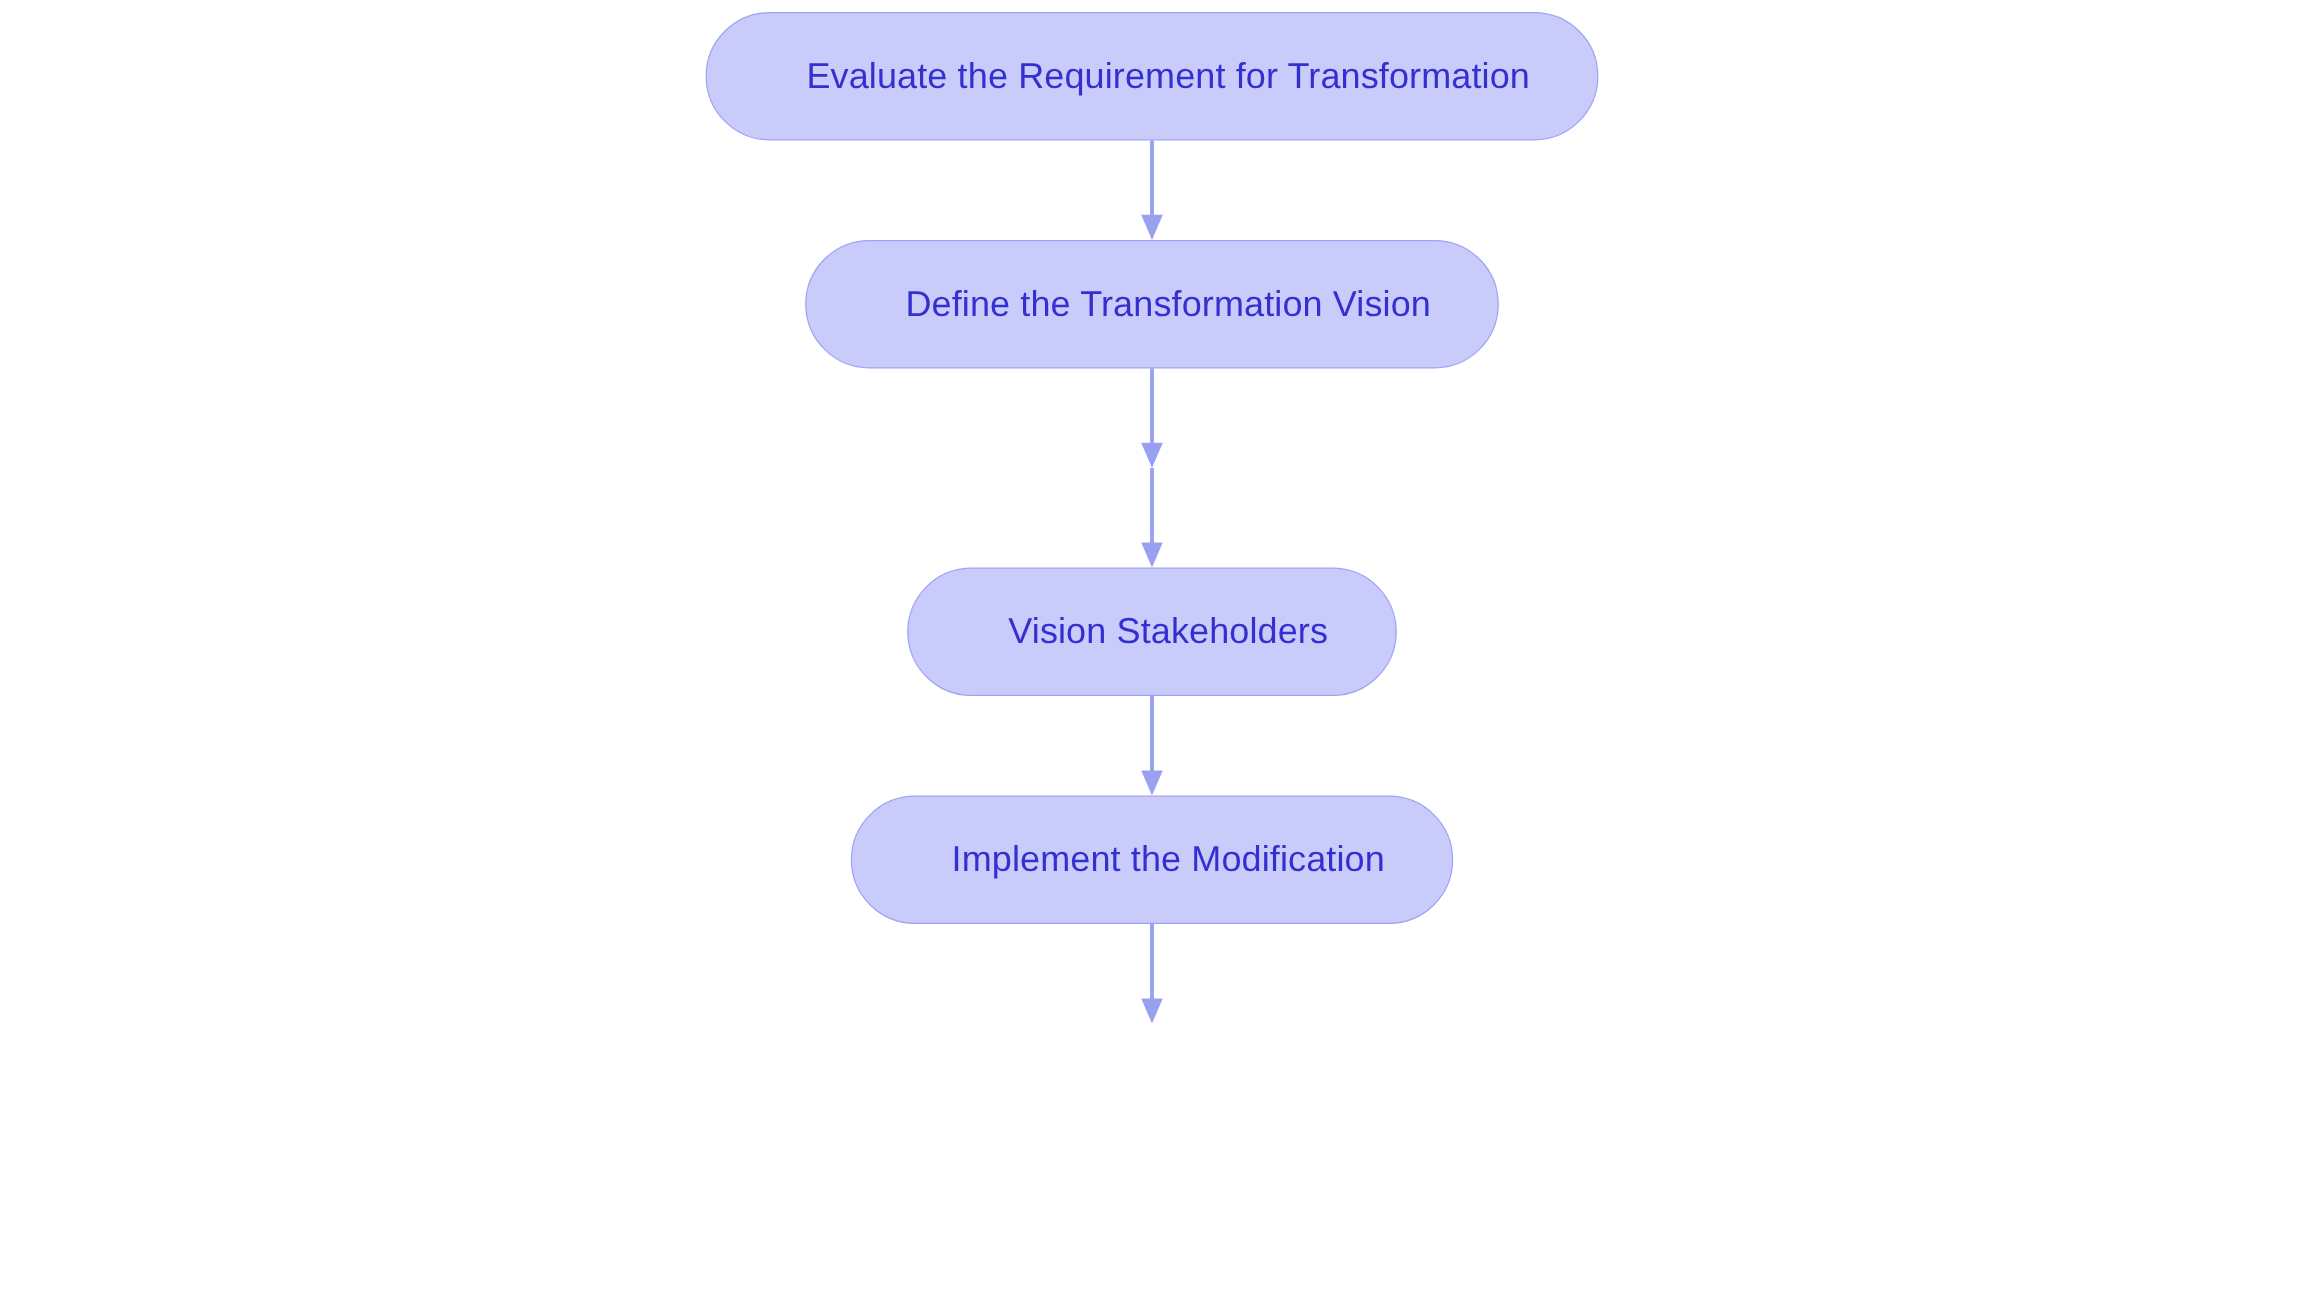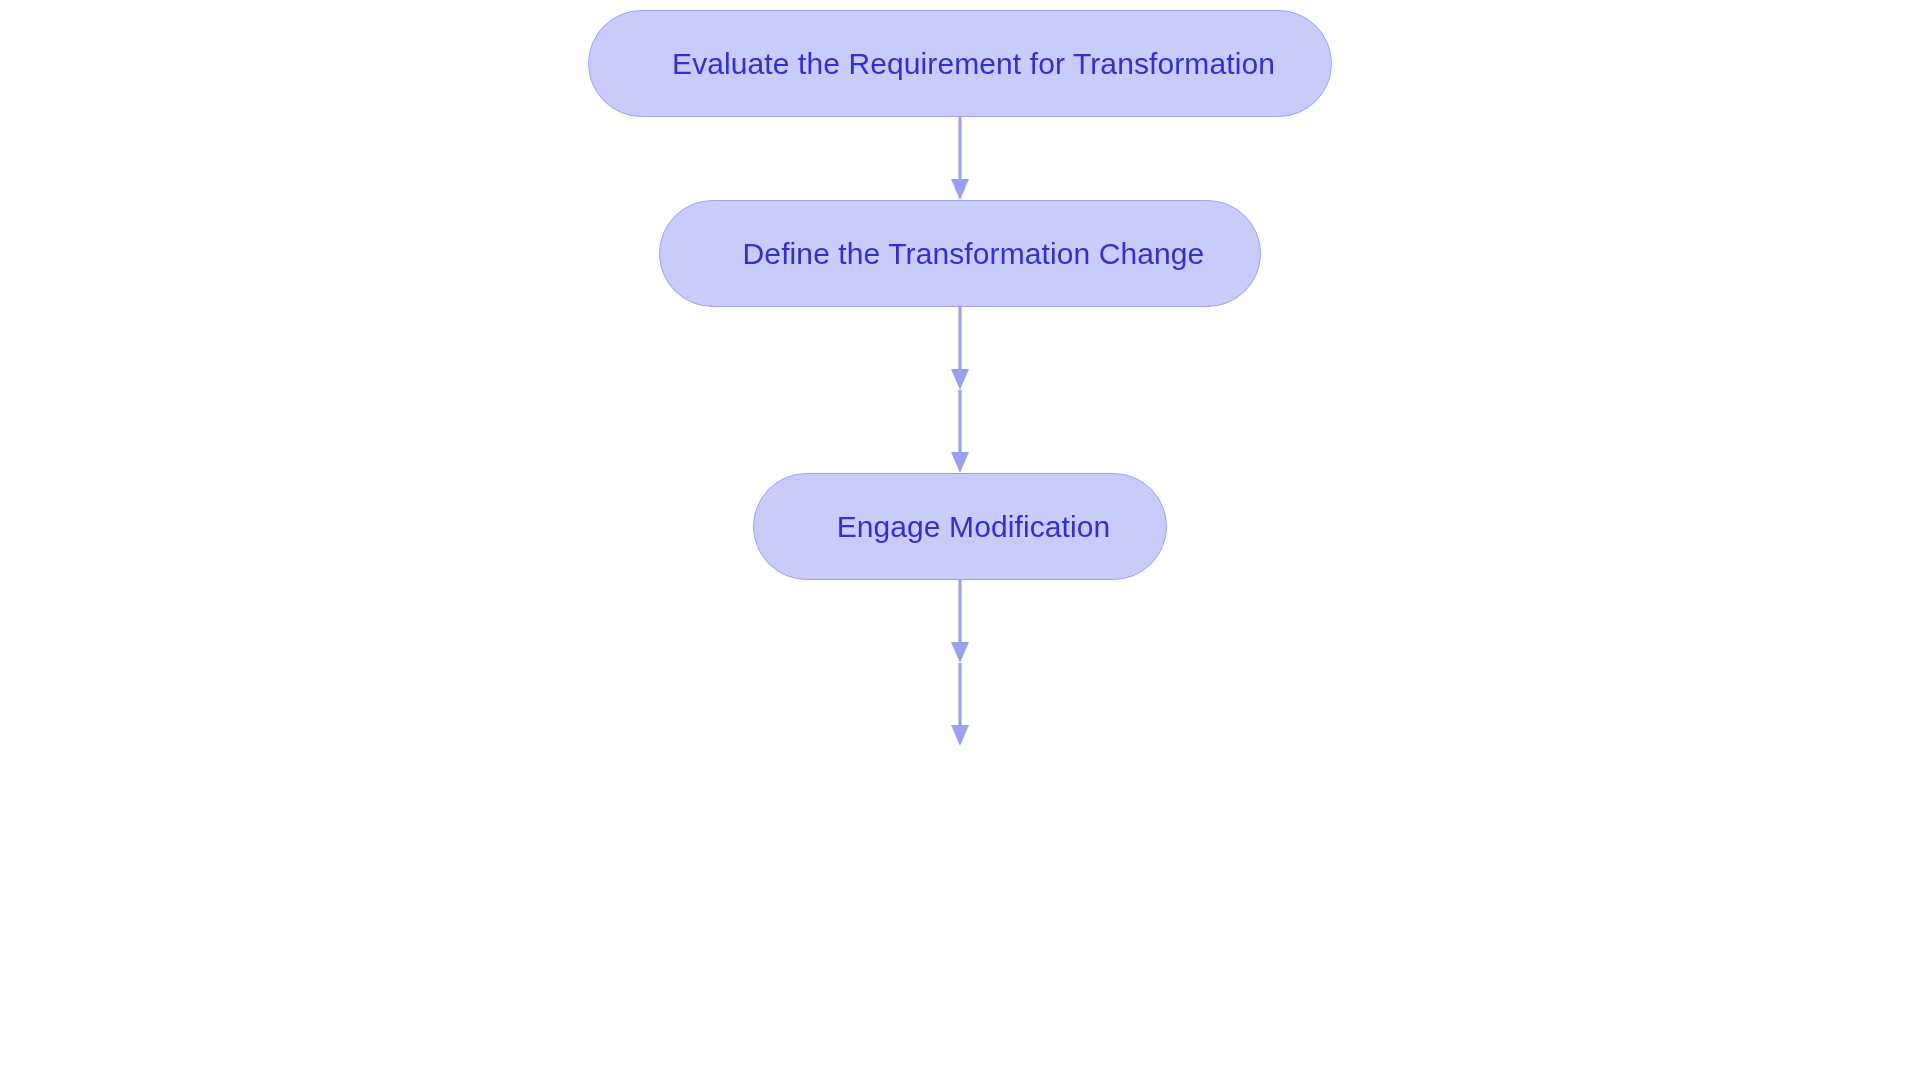--- a/index.html
+++ b/index.html
@@ -88,52 +88,57 @@
 
     <div class="connector">
       <svg width="22" height="83" viewBox="0 0 22 83" aria-hidden="true">
         <line x1="11" y1="0" x2="11" y2="66" stroke="#9aa0f0" stroke-width="3.2"></line>
         <polygon points="2,62 20,62 11,83" fill="#9aa0f0"></polygon>
       </svg>
     </div>
 
     <div class="node-row">
       <div class="node">
-        <span class="node-label">Define the Transformation Change</span>
+        <span class="node-label">Define the Transformation Vision</span>
       </div>
     </div>
 
     <div class="connector">
       <svg width="22" height="83" viewBox="0 0 22 83" aria-hidden="true">
         <line x1="11" y1="0" x2="11" y2="66" stroke="#9aa0f0" stroke-width="3.2"></line>
         <polygon points="2,62 20,62 11,83" fill="#9aa0f0"></polygon>
       </svg>
     </div>
 
 
     <div class="connector">
       <svg width="22" height="83" viewBox="0 0 22 83" aria-hidden="true">
         <line x1="11" y1="0" x2="11" y2="66" stroke="#9aa0f0" stroke-width="3.2"></line>
         <polygon points="2,62 20,62 11,83" fill="#9aa0f0"></polygon>
       </svg>
     </div>
 
     <div class="node-row">
       <div class="node">
-        <span class="node-label">Engage Modification</span>
+        <span class="node-label">Vision Stakeholders</span>
       </div>
     </div>
 
     <div class="connector">
       <svg width="22" height="83" viewBox="0 0 22 83" aria-hidden="true">
         <line x1="11" y1="0" x2="11" y2="66" stroke="#9aa0f0" stroke-width="3.2"></line>
         <polygon points="2,62 20,62 11,83" fill="#9aa0f0"></polygon>
       </svg>
     </div>
 
+    <div class="node-row">
+      <div class="node">
+        <span class="node-label">Implement the Modification</span>
+      </div>
+    </div>
 
     <div class="connector">
       <svg width="22" height="83" viewBox="0 0 22 83" aria-hidden="true">
         <line x1="11" y1="0" x2="11" y2="66" stroke="#9aa0f0" stroke-width="3.2"></line>
         <polygon points="2,62 20,62 11,83" fill="#9aa0f0"></polygon>
       </svg>
     </div>
 
 
   </div>

